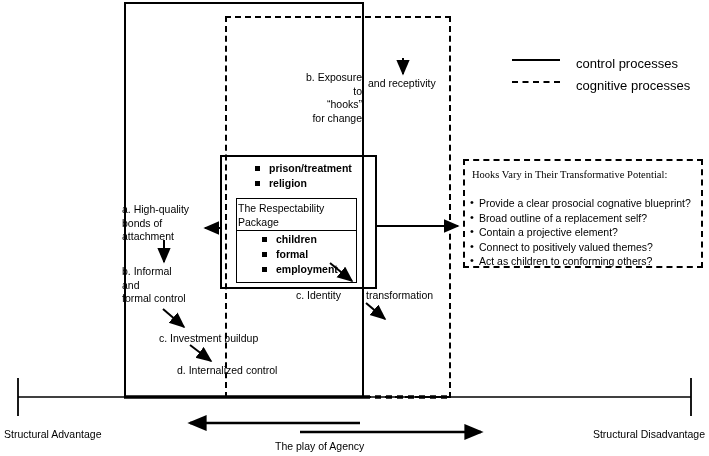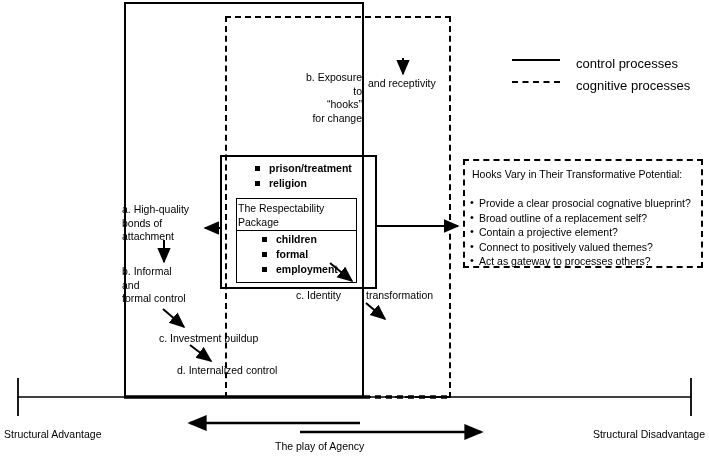--- a/index.html
+++ b/index.html
@@ -72,27 +72,27 @@
   <div class="txt center" style="left:122px;top:265px;width:84px;">b. Informal
 and
 formal control</div>
   <div class="txt left" style="left:159px;top:332px;width:145px;">c.  Investment buildup</div>
   <div class="txt left" style="left:177px;top:364px;width:160px;">d.  Internalized control</div>
 
   <div class="txt left" style="left:296px;top:289px;width:70px;">c.  Identity</div>
   <div class="txt left" style="left:366px;top:289px;width:96px;">transformation</div>
 
   <div class="dashed-frame" style="left:463px;top:159px;width:240px;height:109px;border-width:2px;"></div>
-  <div class="txt left" style="left:472px;top:168px;width:232px;">Hooks Vary in Their Transformative Potential:</div>
+  <div class="txt left" style="left:472px;top:168px;width:232px;font-family:Liberation Serif, serif;">Hooks Vary in Their Transformative Potential:</div>
   <ul class="dot-list" style="left:470px;top:196px;">
     <li>Provide a clear prosocial cognative blueprint?</li>
     <li>Broad outline of a replacement self?</li>
     <li>Contain a projective element?</li>
     <li>Connect to positively valued themes?</li>
-    <li>Act as gateway to processes others?</li>
+    <li>Act as children to conforming others?</li>
   </ul>
 
   <div class="legend">
     <div class="legend-row">
       <span class="lg-solid"></span>
       <span class="legend-label">control processes</span>
     </div>
     <div class="legend-row">
       <span class="lg-dashed"></span>
       <span class="legend-label">cognitive processes</span>

